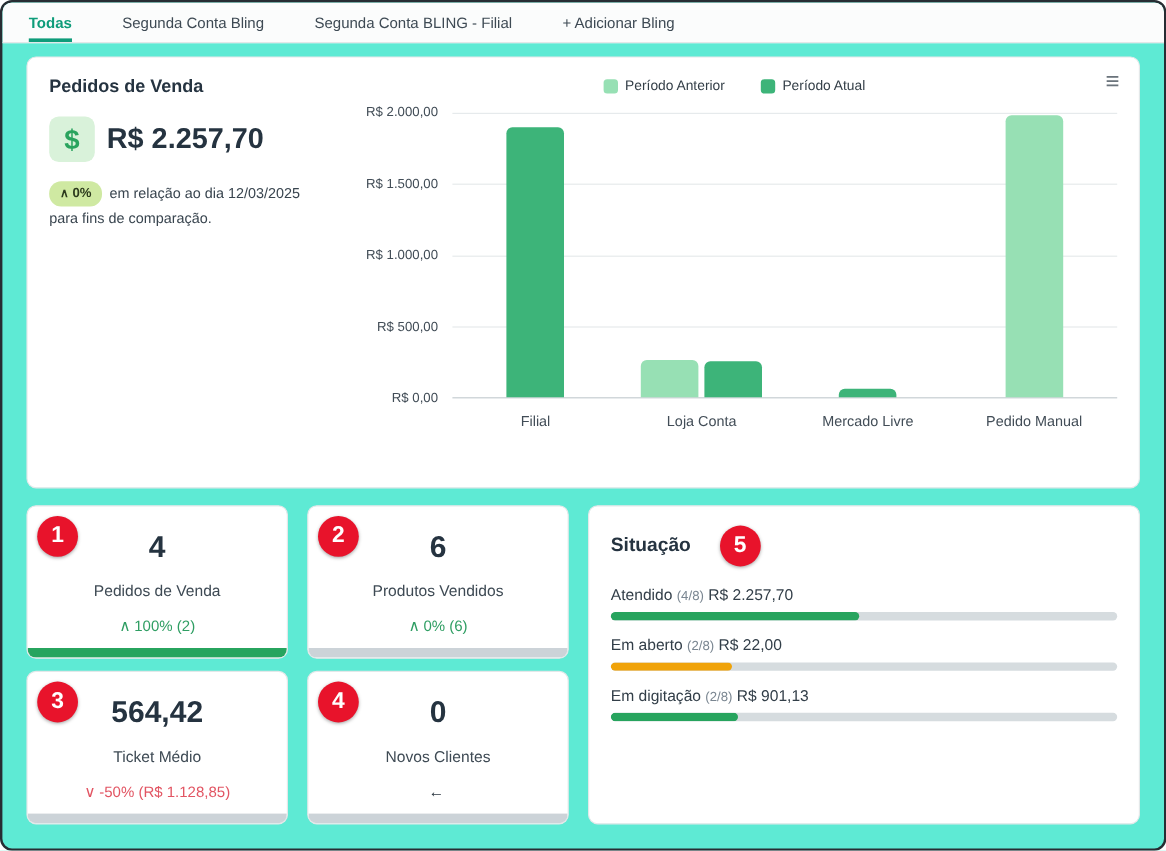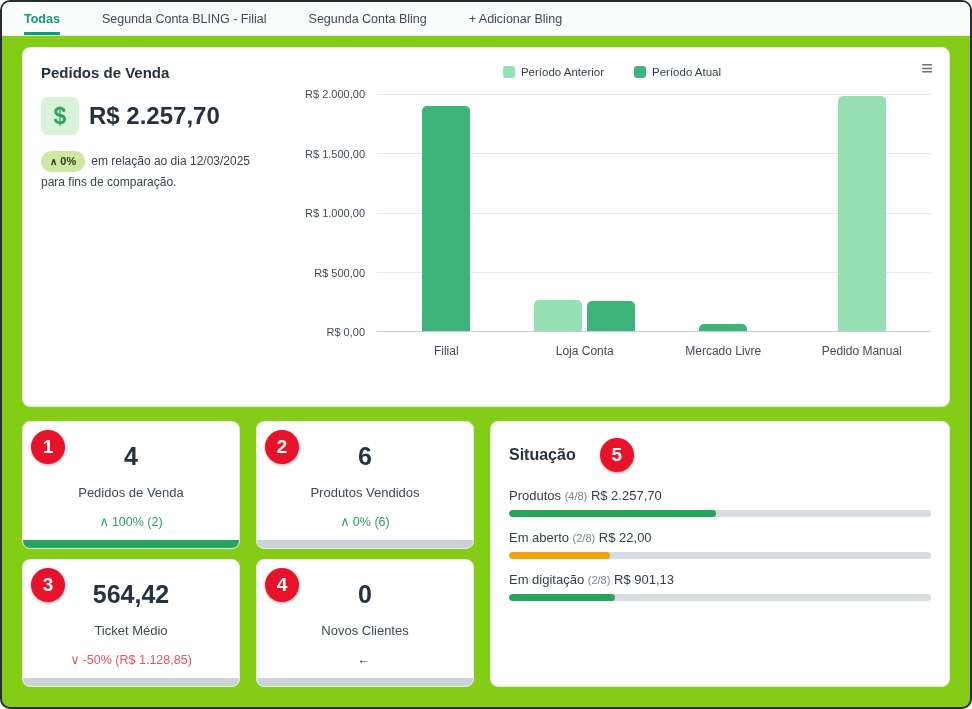--- a/index.html
+++ b/index.html
@@ -1,20 +1,20 @@
 <!DOCTYPE html>
 <html><head>
 <meta charset="utf-8">
 <style>
   * { box-sizing: border-box; margin: 0; padding: 0; }
   html, body { width: 972px; height: 709px; }
   body { font-family: "Liberation Sans", sans-serif; background: #ffffff; }
 
   .frame { width: 972px; height: 709px; border: 2px solid #272d33; border-radius: 10px;
-           overflow: hidden; background: #84cc16; display: flex; flex-direction: column; }
+           overflow: hidden; background: #5eead4; display: flex; flex-direction: column; }
 
   
   .tabbar { height: 34px; background: #fbfcfc; border-bottom: 1px solid #e2e7e8;
             display: flex; align-items: stretch; padding-left: 22px; gap: 42px; flex-shrink: 0; }
   .tab { display: flex; align-items: center; font-size: 12.5px; color: #3e4a54; font-weight: 500;
          cursor: pointer; border-bottom: 3px solid transparent; padding-top: 3px; white-space: nowrap; }
   .tab.active { color: #0e9c7a; font-weight: 700; border-bottom-color: #0e9c7a; }
 
   .content { flex: 1; padding: 11px 20px 14px; display: flex; flex-direction: column; gap: 14px; }
   .card { background: #ffffff; border: 1px solid #e3e8e9; border-radius: 8px; }
@@ -80,22 +80,22 @@
   .track { height: 7px; border-radius: 4px; background: #d6dcdf; overflow: hidden; }
   .fill { height: 100%; border-radius: 4px; }
 </style>
 </head>
 <body>
 
 <div class="frame">
 
   <div class="tabbar" id="tabbar">
       <div class="tab active">Todas</div>
+      <div class="tab">Segunda Conta Bling</div>
       <div class="tab">Segunda Conta BLING - Filial</div>
-      <div class="tab">Segunda Conta Bling</div>
       <div class="tab">+ Adicionar Bling</div>
     </div>
 
   <div class="content">
 
     <div class="card chart-card">
       <div class="left-pane">
         <h2 class="card-title">Pedidos de Venda</h2>
         <div class="total-row">
           <div class="currency-icon">$</div>
@@ -191,21 +191,21 @@
           </div>
         </div>
 
       <div class="card situacao">
         <div class="situ-header">
           <h3 class="situ-title">Situação</h3>
           <div class="marker">5</div>
         </div>
         <div id="situRows">
             <div class="situ-row">
-              <div class="situ-line"><span class="situ-status">Produtos </span><span class="situ-frac">(4/8)</span><span class="situ-amount"> R$ 2.257,70</span></div>
+              <div class="situ-line"><span class="situ-status">Atendido </span><span class="situ-frac">(4/8)</span><span class="situ-amount"> R$ 2.257,70</span></div>
               <div class="track">
                 <div class="fill" style="width: 49%; background: rgb(39, 164, 94);"></div>
               </div>
             </div>
             <div class="situ-row">
               <div class="situ-line"><span class="situ-status">Em aberto </span><span class="situ-frac">(2/8)</span><span class="situ-amount"> R$ 22,00</span></div>
               <div class="track">
                 <div class="fill" style="width: 24%; background: rgb(240, 163, 10);"></div>
               </div>
             </div>

